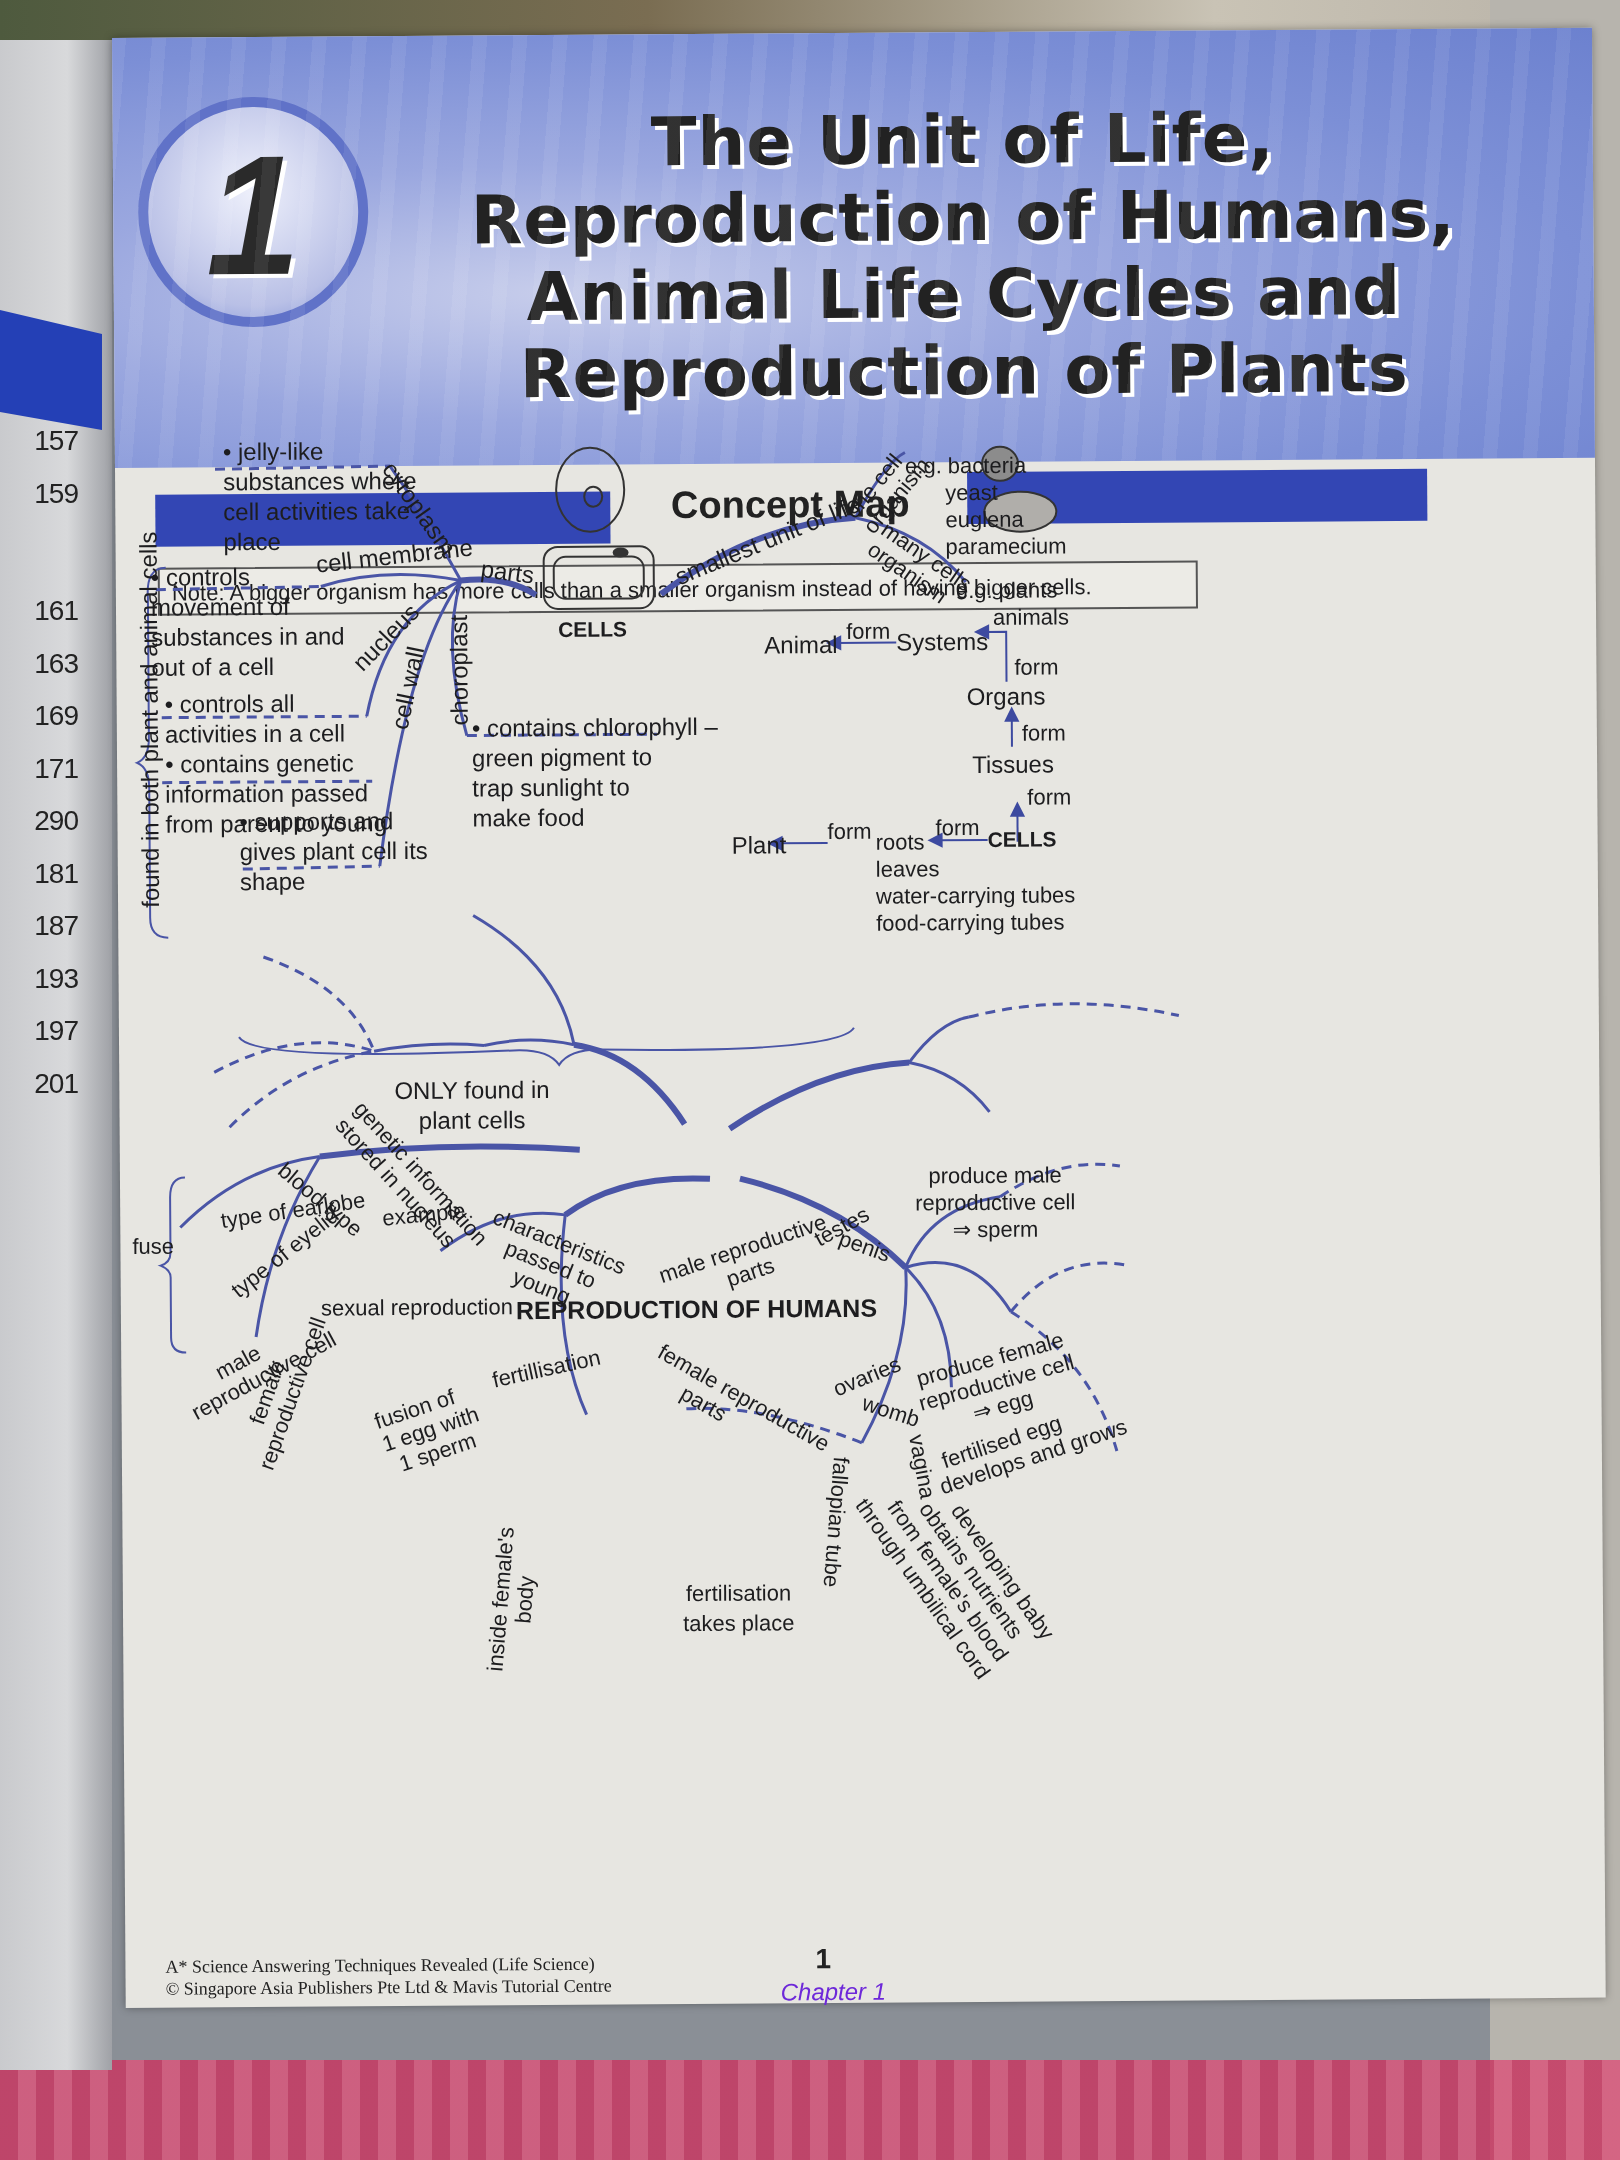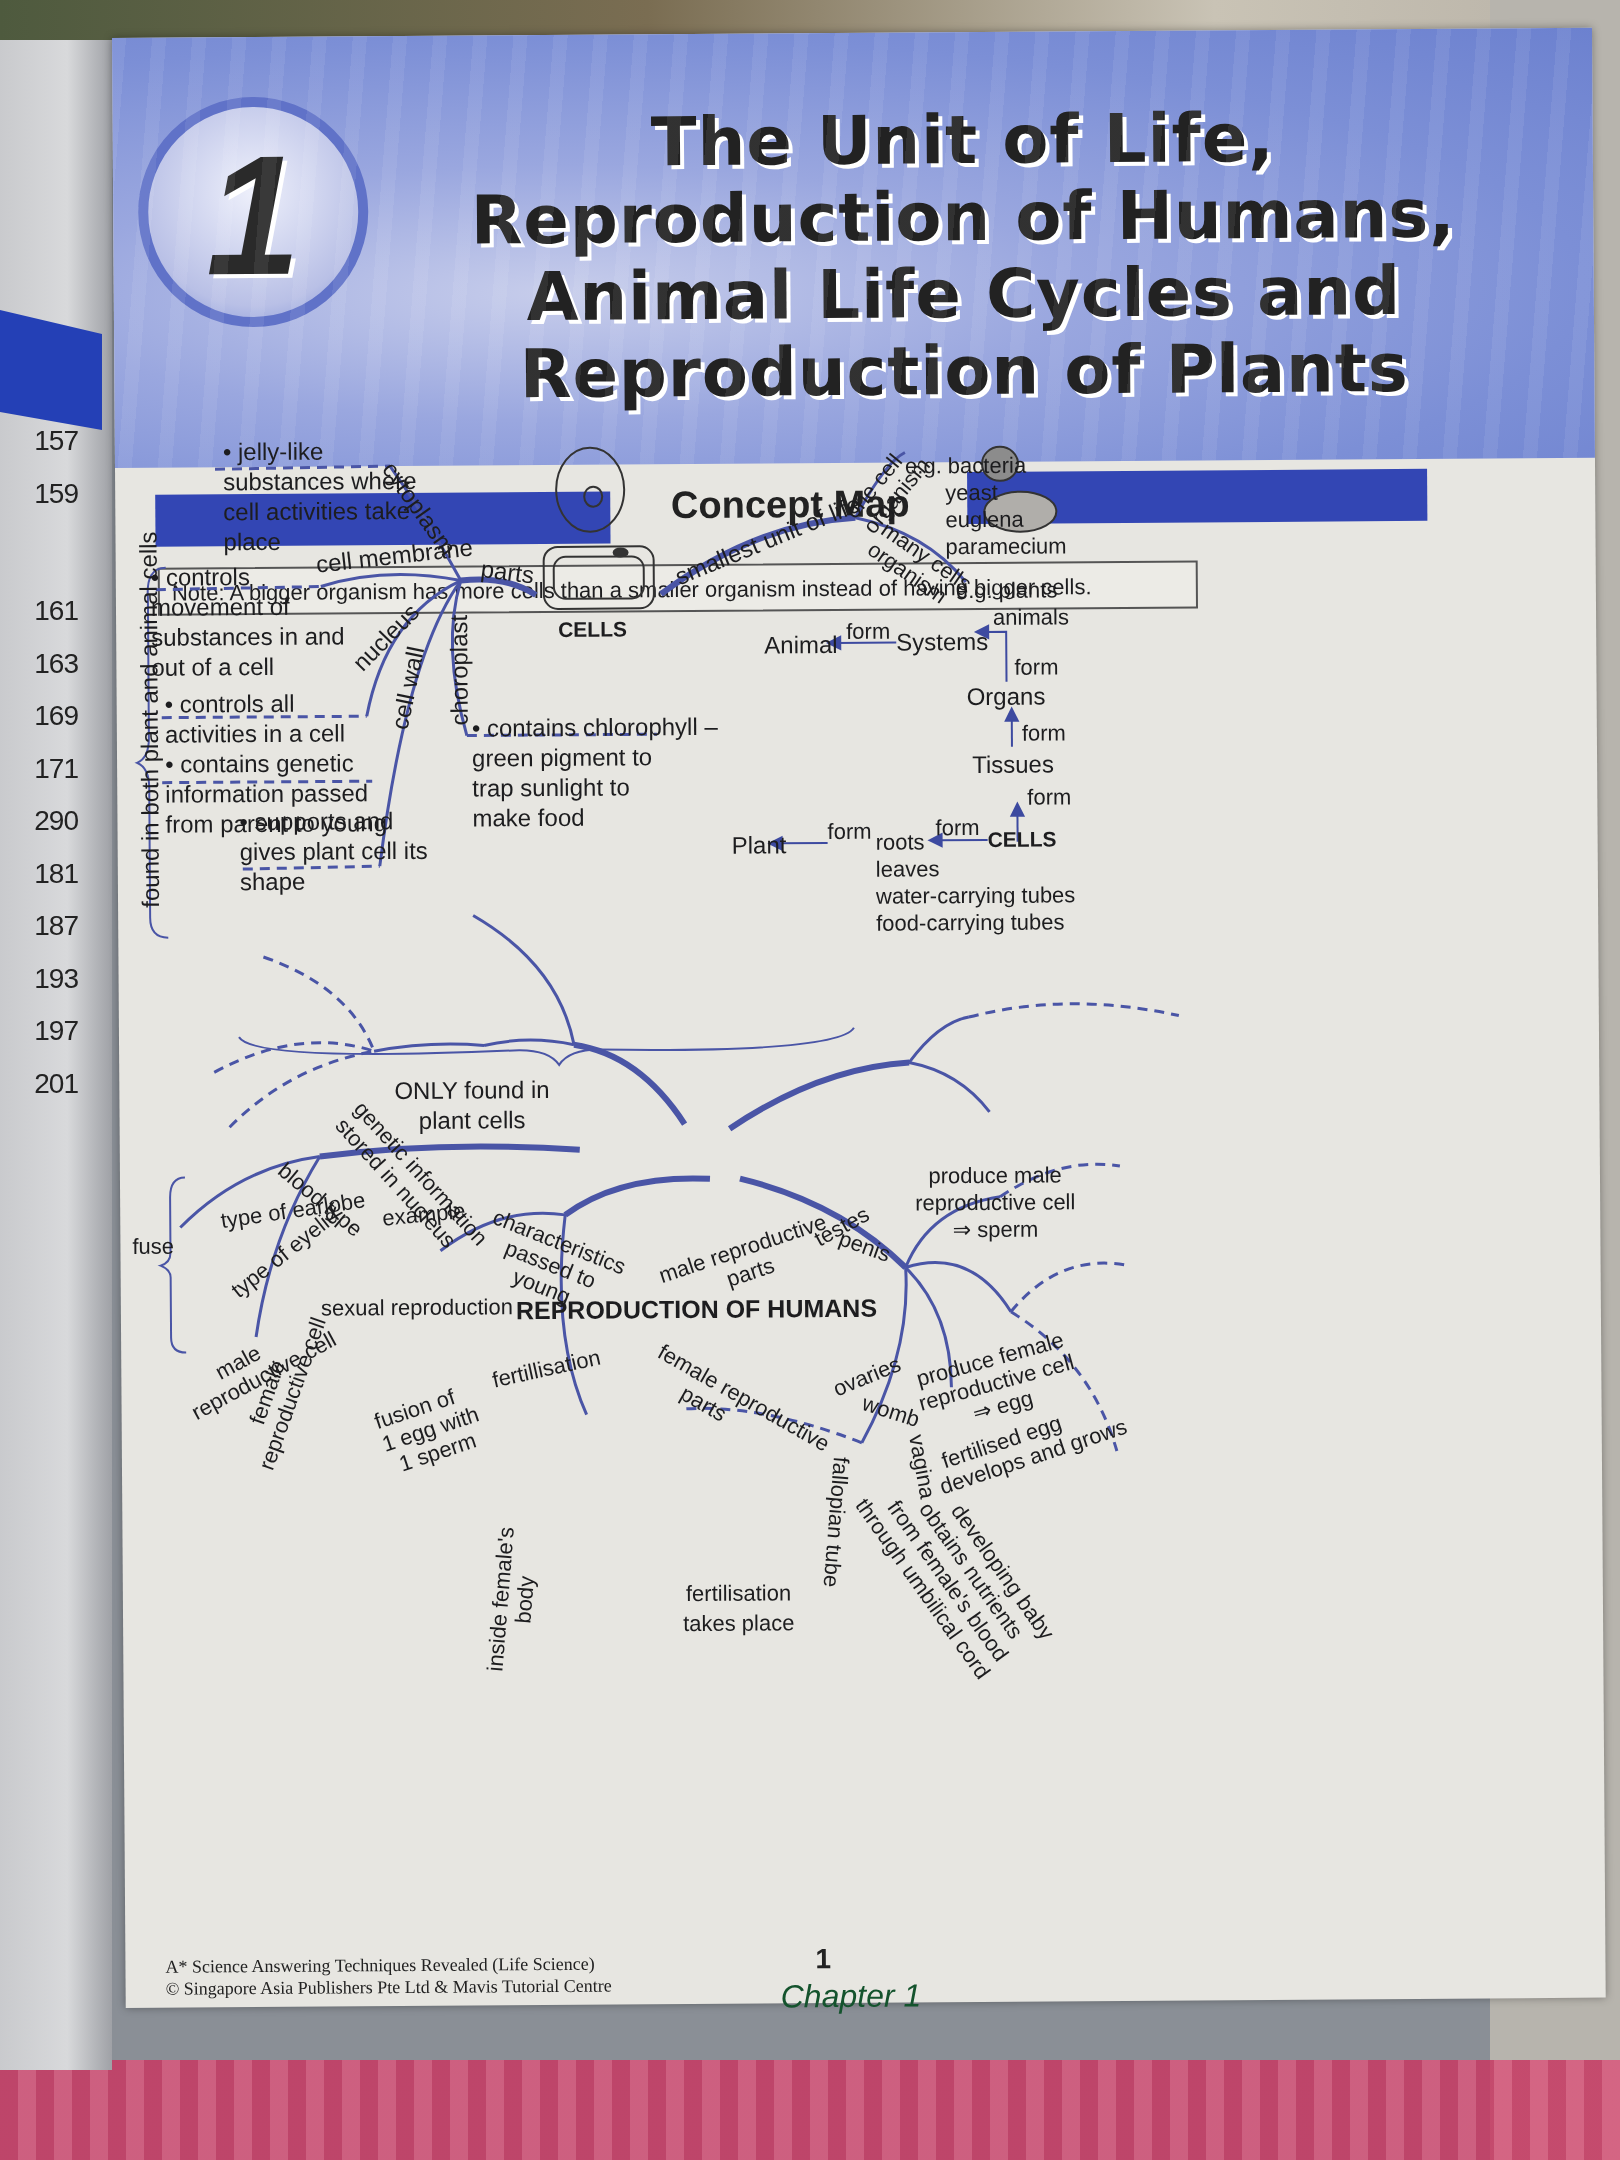--- a/index.html
+++ b/index.html
@@ -21,21 +21,21 @@
   .cm-band-l{position:absolute;left:40px;top:457px;width:455px;height:52px;background:#3346b4;}
   .cm-band-r{position:absolute;left:852px;top:440px;width:460px;height:52px;background:#3346b4;}
   .cm-title{position:absolute;left:500px;top:450px;width:350px;text-align:center;font-size:38px;font-weight:bold;color:#222;}
   .note{position:absolute;left:42px;top:530px;width:1040px;height:48px;border:2px solid #555;background:#ecebe6;font-size:22px;line-height:48px;padding-left:12px;box-sizing:border-box;}
   .t{position:absolute;font-size:24px;line-height:30px;white-space:nowrap;color:#1d1d1f;}
   .t.sm{font-size:22px;line-height:27px;}
   .hdr{font-weight:bold;font-size:21px;}
   svg.map{position:absolute;left:0;top:0;}
   .footer-l{position:absolute;left:40px;top:1918px;font-family:"Liberation Serif",serif;font-size:18px;line-height:22px;color:#222;}
   .footer-n{position:absolute;left:690px;top:1910px;font-size:28px;font-weight:bold;color:#222;}
-  .footer-c{position:absolute;left:655px;top:1945px;font-size:32px;font-style:italic;color:#14532d;text-align:center;}
+  .footer-c{position:absolute;left:655px;top:1945px;font-size:24px;font-style:italic;color:#6d28d9;text-align:center;}
 </style>
 </head>
 <body>
 
 <div class="bg-top"></div>
 <div class="bg-right"></div>
 <div class="bg-bottom"></div>
 
 <div class="left-page">
   <div class="left-band"></div>

